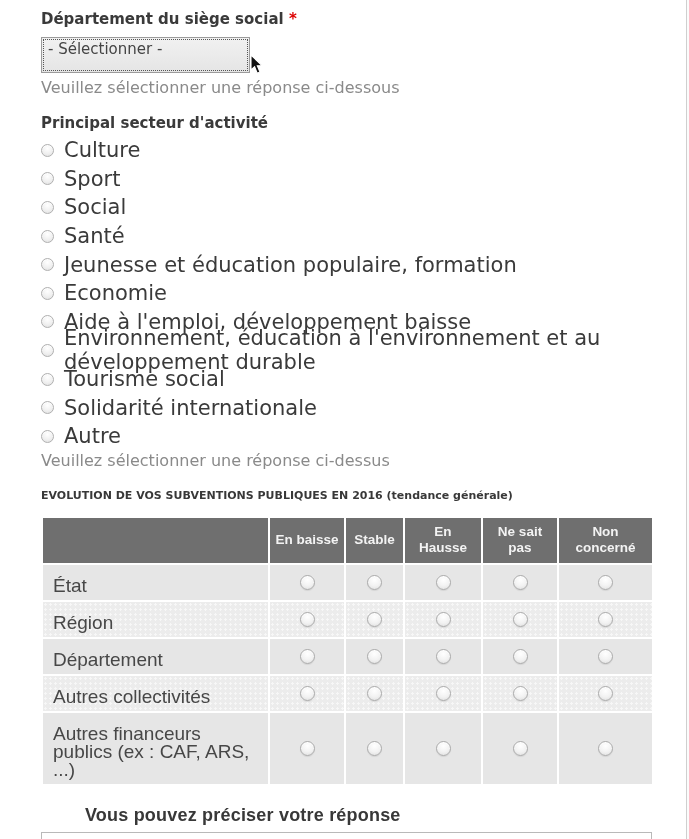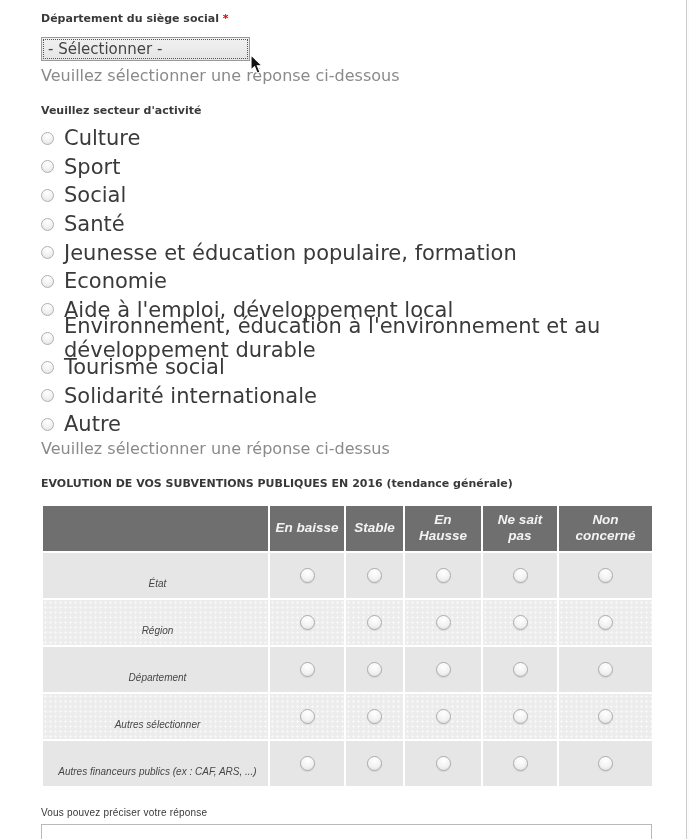--- a/index.html
+++ b/index.html
@@ -8,29 +8,29 @@
     width: 689px; height: 839px;
     overflow: hidden;
     background: #ffffff;
     font-family: "DejaVu Sans", sans-serif;
     color: #3a3a3a;
     position: relative;
   }
   .content { padding: 10px 0 0 41px; width: 654px; }
 
   .q-label {
-    font-size: 11px; font-weight: bold; color: #3a3a3a;
+    font-size: 15px; font-weight: bold; color: #3a3a3a;
     margin: 0; line-height: 18px;
   }
   .required { color: #dd0000; font-weight: bold; }
 
   
   .select-box {
     margin-top: 9px;
-    width: 209px; height: 24px;
+    width: 209px; height: 36px;
     background: linear-gradient(#f1f1f1, #e5e5e5);
     border: 1px solid #9b9b9b;
     outline: 1px dotted #555;
     outline-offset: -3px;
     font-size: 15px; color: #444;
     line-height: 22px; padding: 0 6px;
     cursor: default;
     white-space: nowrap; overflow: hidden;
   }
 
@@ -61,21 +61,20 @@
     margin-top: 20px;
     font-size: 11px; font-weight: bold; color: #383838;
     letter-spacing: 0px; line-height: 16px;
     white-space: nowrap;
   }
   table.matrix {
     margin-top: 12px;
     border-collapse: separate;
     border-spacing: 2px;
     font-family: "Liberation Sans", sans-serif;
-    font-style: italic;
   }
   table.matrix th {
     background: #6f6f6f;
     color: #f3f3f3;
     font-size: 13.5px; font-weight: bold;
     text-align: center; vertical-align: middle;
     padding: 6px 4px;
     height: 45px;
     line-height: 16px;
   }
@@ -85,40 +84,41 @@
     height: 27px;
     vertical-align: middle;
     text-align: center;
   }
   table.matrix tr.alt td {
     background-color: #ececec;
     background-image: radial-gradient(circle, #f7f7f7 1px, rgba(0,0,0,0) 1.2px);
     background-size: 5px 5px;
   }
   table.matrix td.row-label {
-    text-align: center;
-    padding: 22px 6px 5px 10px;
-    font-size: 10px; color: #474747;
+    text-align: left;
+    padding: 12px 6px 5px 10px;
+    font-size: 19px; color: #474747;
     line-height: 18px;
   }
   .cell-radio {
     width: 15px; height: 15px;
     display: inline-block;
     border-radius: 50%;
     border: 1px solid #ababab;
     background: radial-gradient(circle at 50% 30%, #ffffff 0%, #f2f2f2 55%, #dcdcdc 100%);
     box-shadow: inset 0 1px 1px rgba(255,255,255,.9), 0 1px 1px rgba(0,0,0,.08);
     vertical-align: middle;
   }
 
   .textarea-label {
     margin-top: 19px;
-    font-size: 10px; font-weight: normal; color: #383838;
+    font-size: 18px; font-weight: bold; color: #383838;
     font-family: "Liberation Sans", sans-serif;
     letter-spacing: .2px;
+    margin-left: 44px;
   }
   textarea.free-text {
     margin-top: 6px;
     width: 611px; height: 75px;
     border: 1px solid #b9b9b9;
     background: #fff;
     resize: none;
     font-family: "DejaVu Sans", sans-serif;
     font-size: 14px;
     padding: 4px;
@@ -146,21 +146,21 @@
 
   
   <div class="q-label">
     <span>Département du siège social</span>
     <span class="required">*</span>
   </div>
   <div class="select-box">- Sélectionner -</div>
   <div class="helper">Veuillez sélectionner une réponse ci-dessous</div>
 
   
-  <div class="q-label section-gap">Veuillez secteur d'activité</div>
+  <div class="q-label section-gap">Principal secteur d'activité</div>
 
   <div class="radio-list">
     <div class="opt">
       <span class="radio"></span>
       <span class="opt-label">Culture</span>
     </div>
     <div class="opt">
       <span class="radio"></span>
       <span class="opt-label">Sport</span>
     </div>
@@ -175,21 +175,21 @@
     <div class="opt">
       <span class="radio"></span>
       <span class="opt-label">Jeunesse et éducation populaire, formation</span>
     </div>
     <div class="opt">
       <span class="radio"></span>
       <span class="opt-label">Economie</span>
     </div>
     <div class="opt">
       <span class="radio"></span>
-      <span class="opt-label">Aide à l'emploi, développement local</span>
+      <span class="opt-label">Aide à l'emploi, développement baisse</span>
     </div>
     <div class="opt">
       <span class="radio"></span>
       <span class="opt-label">Environnement, éducation à l'environnement et au développement durable</span>
     </div>
     <div class="opt">
       <span class="radio"></span>
       <span class="opt-label">Tourisme social</span>
     </div>
     <div class="opt">
@@ -245,21 +245,21 @@
       </tr>
       <tr>
         <td class="row-label">Département</td>
         <td><span class="cell-radio"></span></td>
         <td><span class="cell-radio"></span></td>
         <td><span class="cell-radio"></span></td>
         <td><span class="cell-radio"></span></td>
         <td><span class="cell-radio"></span></td>
       </tr>
       <tr class="alt">
-        <td class="row-label">Autres sélectionner</td>
+        <td class="row-label">Autres collectivités</td>
         <td><span class="cell-radio"></span></td>
         <td><span class="cell-radio"></span></td>
         <td><span class="cell-radio"></span></td>
         <td><span class="cell-radio"></span></td>
         <td><span class="cell-radio"></span></td>
       </tr>
       <tr>
         <td class="row-label" style="height:44px;">Autres financeurs publics (ex : CAF, ARS, ...)</td>
         <td><span class="cell-radio"></span></td>
         <td><span class="cell-radio"></span></td>

